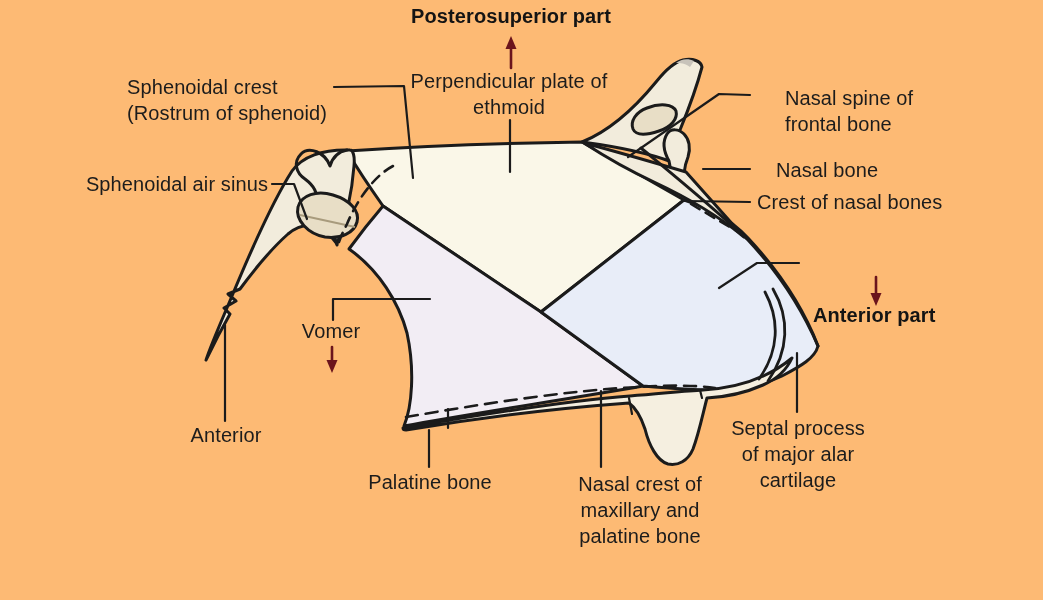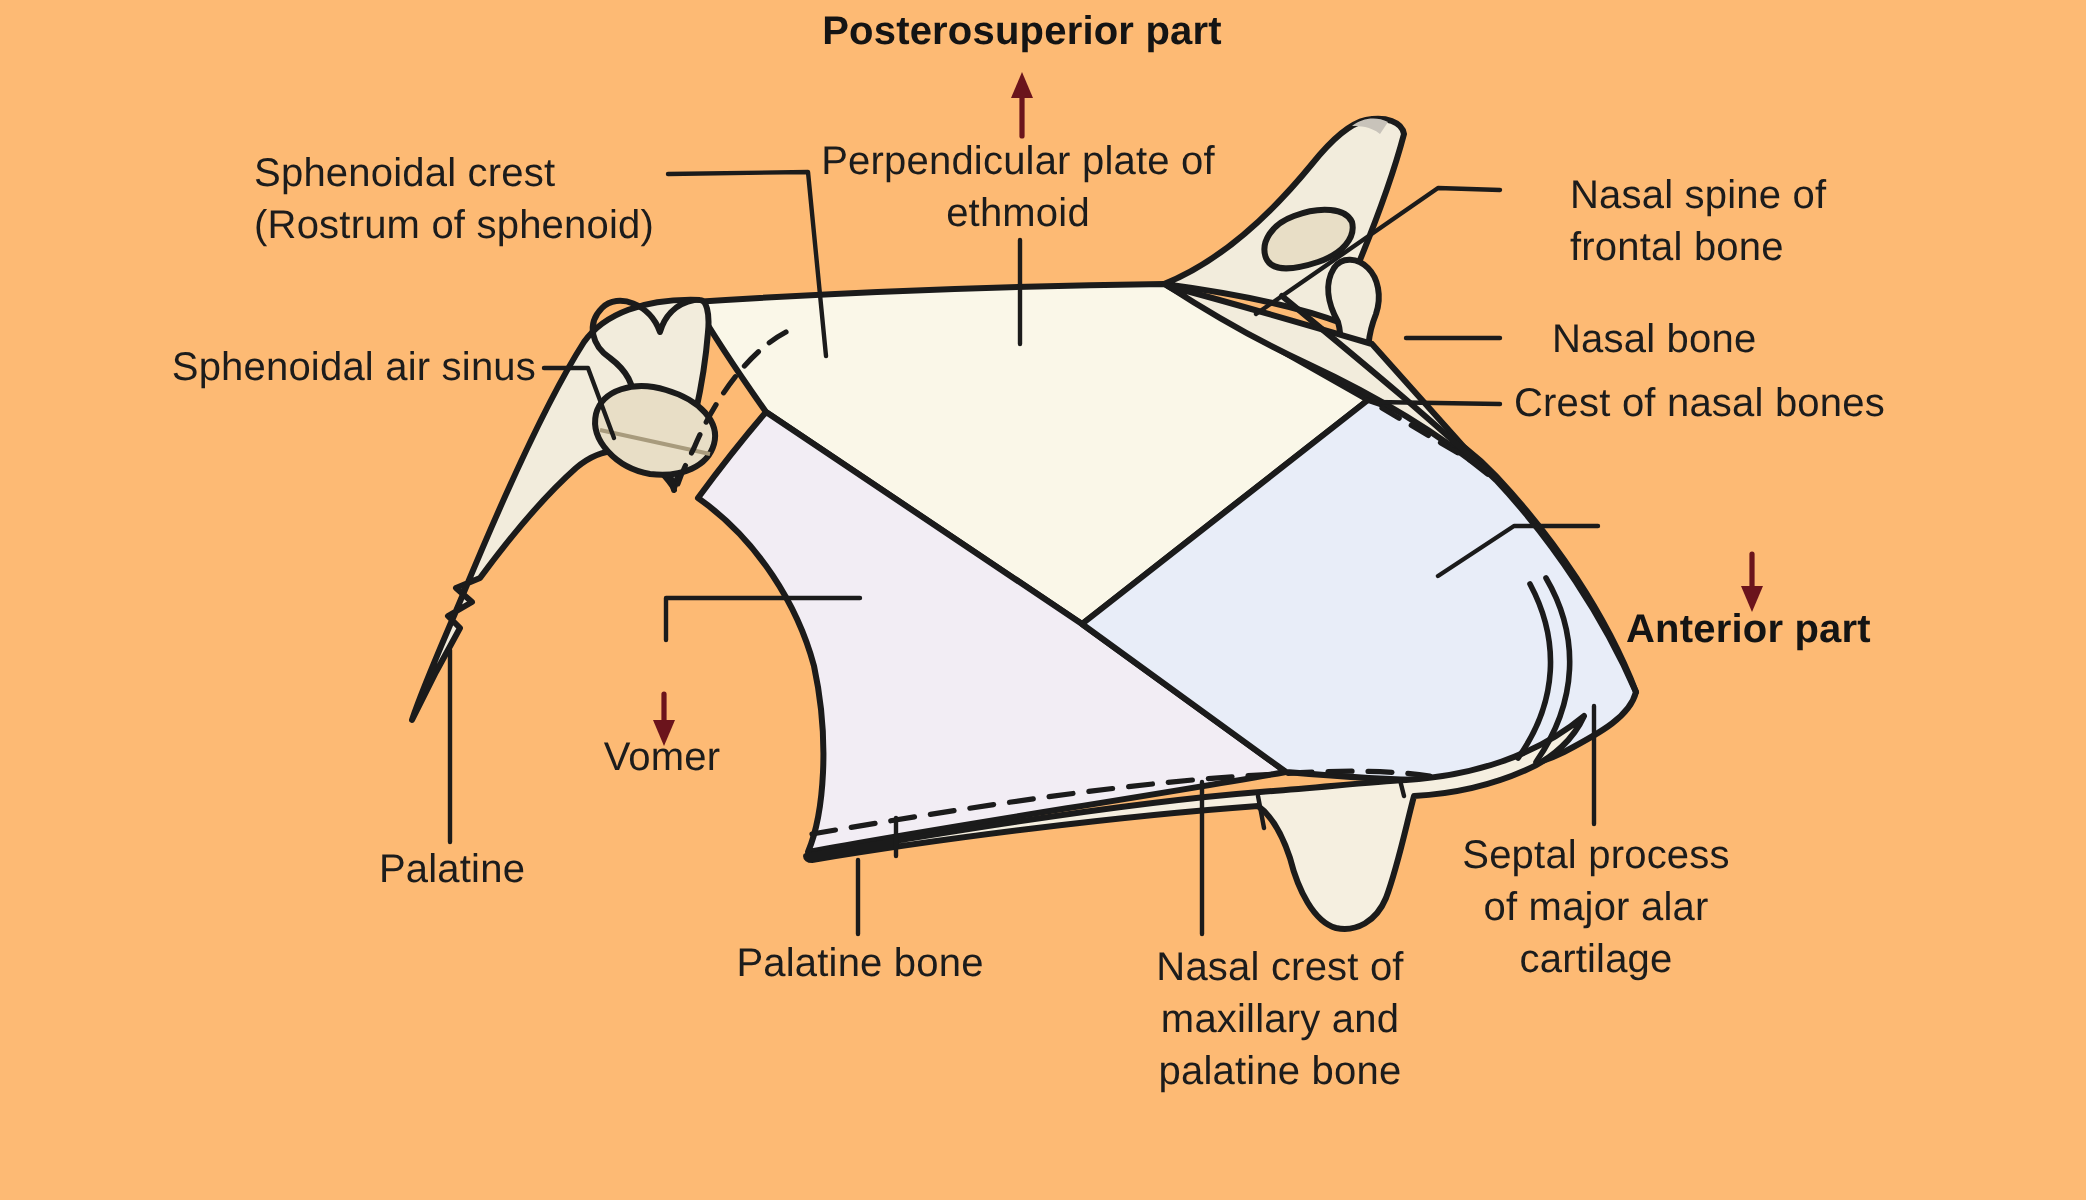--- a/index.html
+++ b/index.html
@@ -115,16 +115,16 @@
   <div class="lbl" style="left:776px;top:157px;">Nasal bone</div>
   <div class="lbl" style="left:757px;top:189px;">Crest of nasal bones</div>
   <div class="lbl center" style="left:798px;top:415px;">Septal process
 of major alar
 cartilage</div>
   <div class="lbl bold" style="left:813px;top:302px;">Anterior part</div>
   <div class="lbl center" style="left:430px;top:469px;">Palatine bone</div>
   <div class="lbl center" style="left:600px;top:471px;margin-left:40px;">Nasal crest of
 maxillary and
 palatine bone</div>
-  <div class="lbl center" style="left:331px;top:318px;margin-top:48px;">Vomer</div>
-  <div class="lbl center" style="left:226px;top:422px;">Palatine</div>
+  <div class="lbl center" style="left:331px;top:318px;">Vomer</div>
+  <div class="lbl center" style="left:226px;top:422px;">Anterior</div>
 
 </div>
 
 </body></html>

